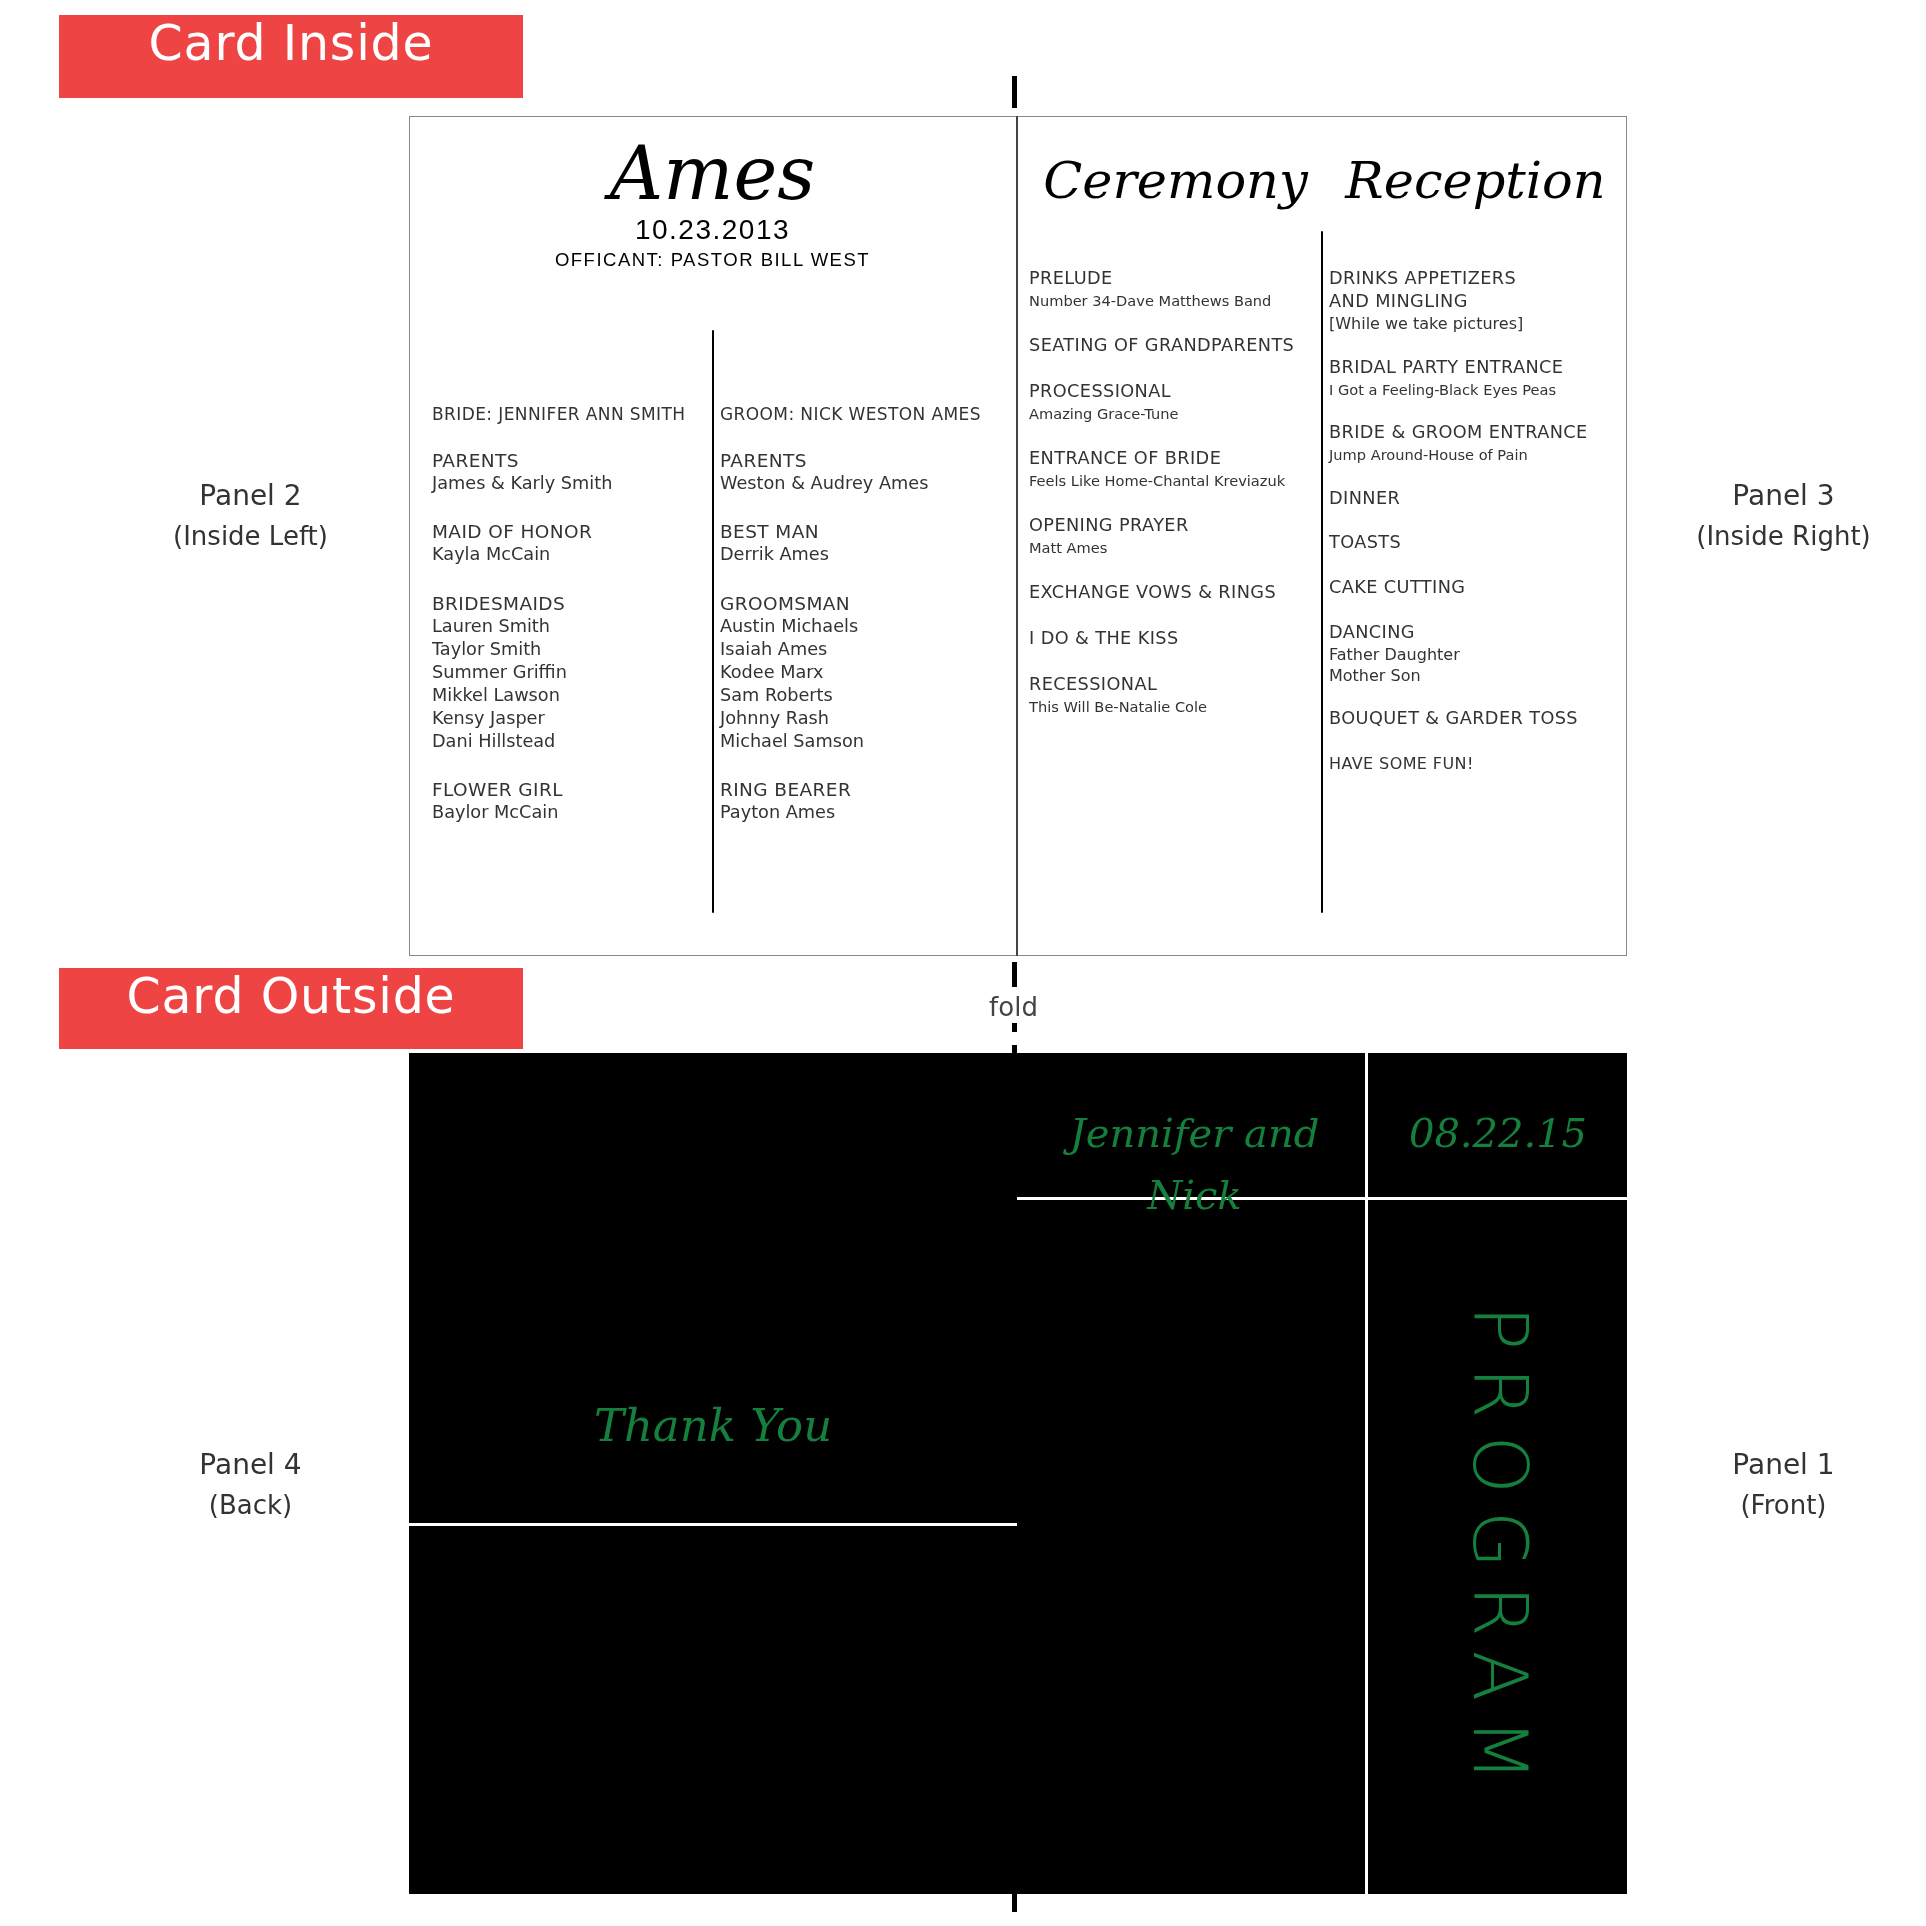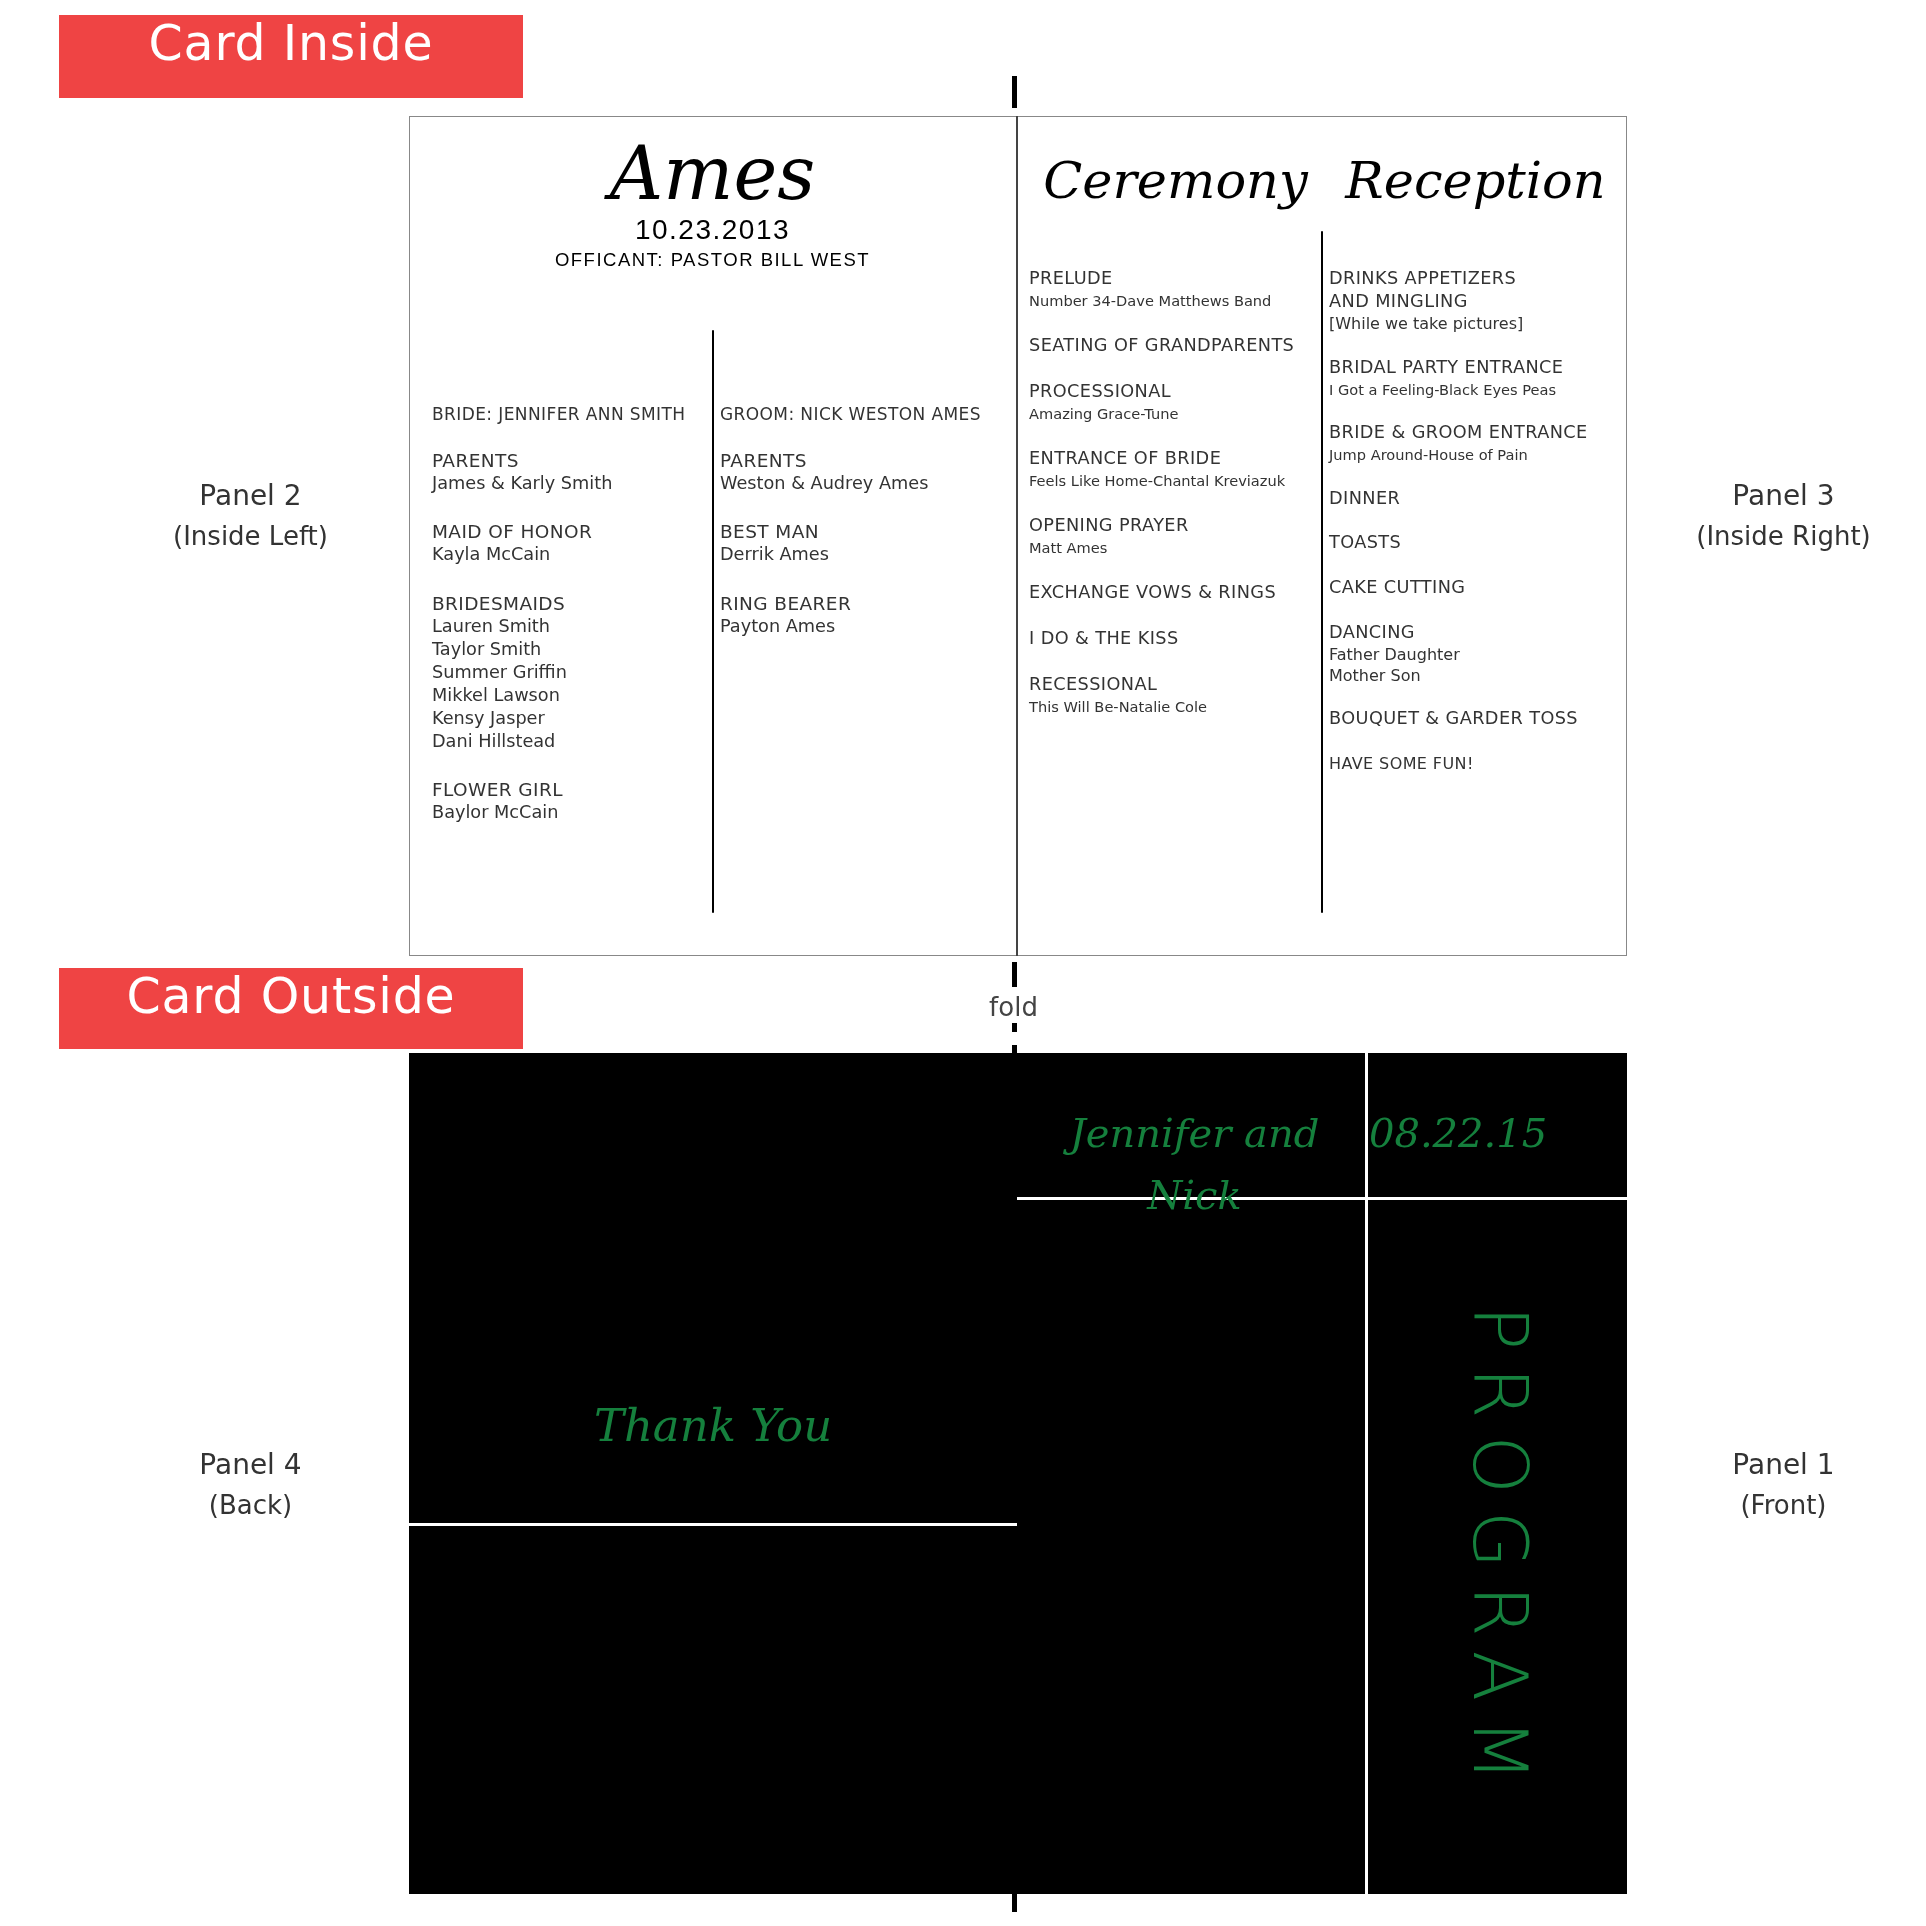--- a/index.html
+++ b/index.html
@@ -77,20 +77,29 @@
   <div class="head group" style="font-size:17px;margin-bottom:23px;">GROOM: NICK WESTON AMES</div>
   <div class="group">
     <div class="head">PARENTS</div>
     <div class="names">Weston &amp; Audrey Ames</div>
   </div>
   <div class="group">
     <div class="head">BEST MAN</div>
     <div class="names">Derrik Ames</div>
   </div>
   <div class="group">
+    <div class="head">GROOMSMAN</div>
+    <div class="names">Austin Michaels</div>
+    <div class="names">Isaiah Ames</div>
+    <div class="names">Kodee Marx</div>
+    <div class="names">Sam Roberts</div>
+    <div class="names">Johnny Rash</div>
+    <div class="names">Michael Samson</div>
+  </div>
+  <div class="group">
     <div class="head">RING BEARER</div>
     <div class="names">Payton Ames</div>
   </div>
 </div>
 
 <div class="abs script" style="left:1029px;top:150px;width:293px;text-align:center;font-size:51px;line-height:62px;">Ceremony</div>
 <div class="abs script" style="left:1329px;top:150px;width:293px;text-align:center;font-size:51px;line-height:62px;">Reception</div>
 
 <div class="abs divider" style="left:1321px;top:231px;height:682px;"></div>
 
@@ -189,20 +198,20 @@
 <div class="abs dash" style="left:1012px;top:1045px;height:7.7px;"></div>
 
 <div class="abs outside-card" style="left:409px;top:1053px;width:1218px;height:841px;"></div>
 
 <div class="abs script white-text" style="left:409px;top:1395px;width:608px;text-align:center;font-size:45px;line-height:62px;">Thank You</div>
 <div class="abs wline" style="left:409px;top:1523px;width:608px;height:3.1px;"></div>
 
 <div class="abs wline" style="left:1017px;top:1197px;width:610px;height:3.1px;"></div>
 <div class="abs wline" style="left:1365px;top:1053px;width:3.1px;height:841px;"></div>
 <div class="abs script white-text" style="left:1025px;top:1102px;width:339px;text-align:center;font-size:40px;line-height:62px;">Jennifer and Nick</div>
-<div class="abs script white-text" style="left:1369px;top:1102px;width:258px;font-size:40px;line-height:62px;">08.22.15</div>
+<div class="abs script white-text" style="left:1369px;top:1102px;width:258px;text-align:center;font-size:40px;line-height:62px;">08.22.15</div>
 <div class="abs white-text" style="left:1499px;top:1537px;width:0;height:0;">
   <div style="position:absolute;left:-231px;top:-35px;width:462px;height:69px;text-align:center;transform:rotate(90deg);
               font-family:'DejaVu Sans',sans-serif;font-weight:200;font-size:74px;line-height:69px;letter-spacing:17px;">PROGRAM</div>
 </div>
 
 <div class="abs dash" style="left:1012px;top:1892px;height:20px;"></div>
 
 
 </body></html>

